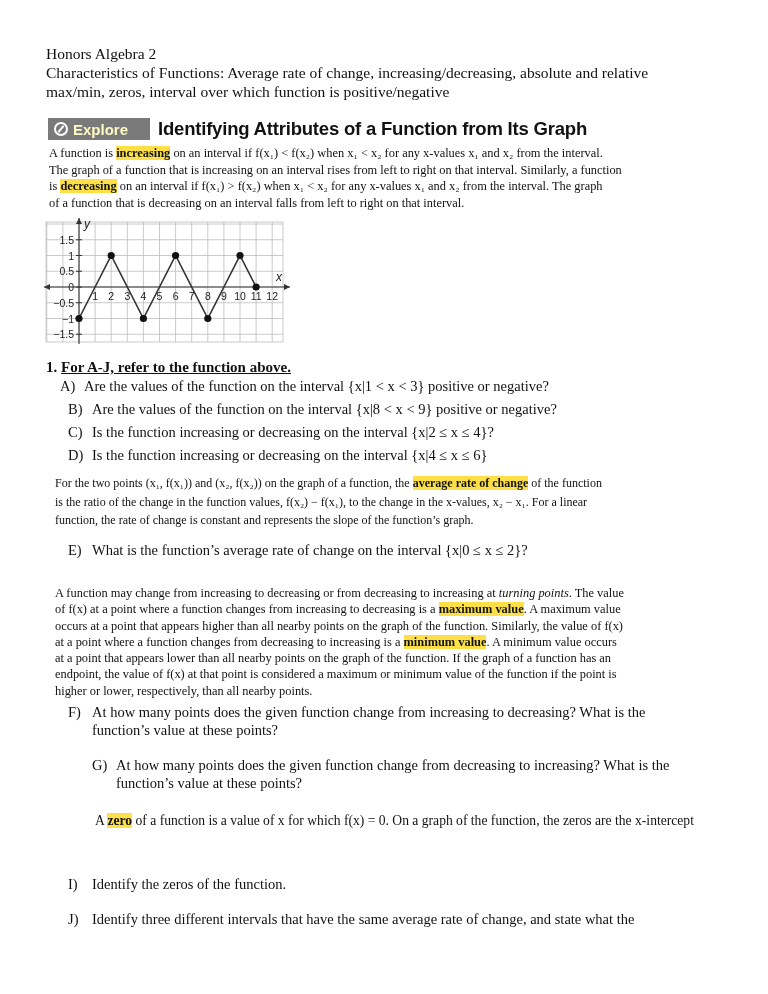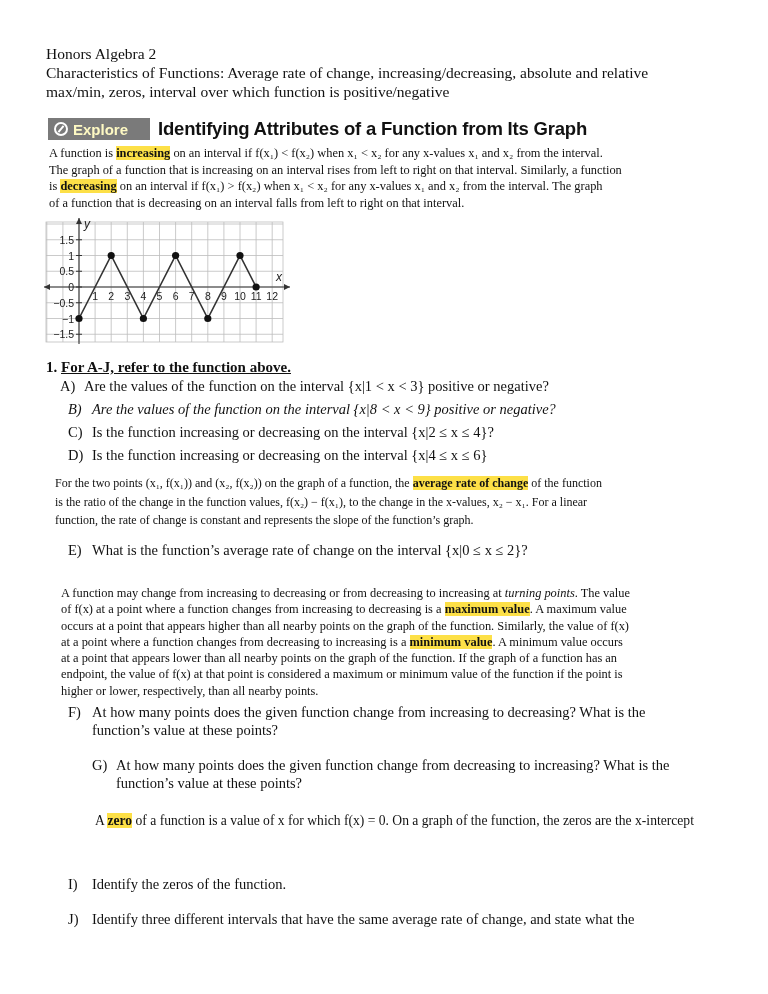--- a/index.html
+++ b/index.html
@@ -138,21 +138,21 @@
   </svg>
 
   <div class="q-head serif">
     <span>1.</span>
     <u>For A-J, refer to the function above.</u>
   </div>
 
   <div class="q serif" style="left:60px; top:377px;">
     <span class="first"><span class="lbl">A)</span><span>Are the values of the function on the interval {x|1 &lt; x &lt; 3} positive or negative?</span></span>
   </div>
-  <div class="q serif" style="left:68px; top:400px;font-style:italic;">
+  <div class="q serif" style="left:68px; top:400px;">
     <span class="first"><span class="lbl">B)</span><span>Are the values of the function on the interval {x|8 &lt; x &lt; 9} positive or negative?</span></span>
   </div>
   <div class="q serif" style="left:68px; top:423px;">
     <span class="first"><span class="lbl">C)</span><span>Is the function increasing or decreasing on the interval {x|2 ≤ x ≤ 4}?</span></span>
   </div>
   <div class="q serif" style="left:68px; top:446px;">
     <span class="first"><span class="lbl">D)</span><span>Is the function increasing or decreasing on the interval {x|4 ≤ x ≤ 6}</span></span>
   </div>
 
   <div class="para serif" style="left:55px; top:474px; font-size:12px; line-height:18.5px;">
@@ -160,21 +160,21 @@
       <span>For the two points (x₁, f(x₁)) and (x₂, f(x₂)) on the graph of a function, the </span><span class="hl">average rate of change</span><span> of the function</span>
     </span>
     <span class="line">is the ratio of the change in the function values, f(x₂) − f(x₁), to the change in the x-values, x₂ − x₁. For a linear</span>
     <span class="line">function, the rate of change is constant and represents the slope of the function’s graph.</span>
   </div>
 
   <div class="q serif" style="left:68px; top:541px;">
     <span class="first"><span class="lbl">E)</span><span>What is the function’s average rate of change on the interval {x|0 ≤ x ≤ 2}?</span></span>
   </div>
 
-  <div class="para serif" style="left:55px; top:585px; font-size:12.4px; line-height:16.3px;margin-left:6px;">
+  <div class="para serif" style="left:55px; top:585px; font-size:12.4px; line-height:16.3px;">
     <span class="line">
       <span>A function may change from increasing to decreasing or from decreasing to increasing at </span><span class="it">turning points</span><span>. The value</span>
     </span>
     <span class="line">
       <span>of f(x) at a point where a function changes from increasing to decreasing is a </span><span class="hl">maximum value</span><span>. A maximum value</span>
     </span>
     <span class="line">occurs at a point that appears higher than all nearby points on the graph of the function. Similarly, the value of f(x)</span>
     <span class="line">
       <span>at a point where a function changes from decreasing to increasing is a </span><span class="hl">minimum value</span><span>. A minimum value occurs</span>
     </span>

